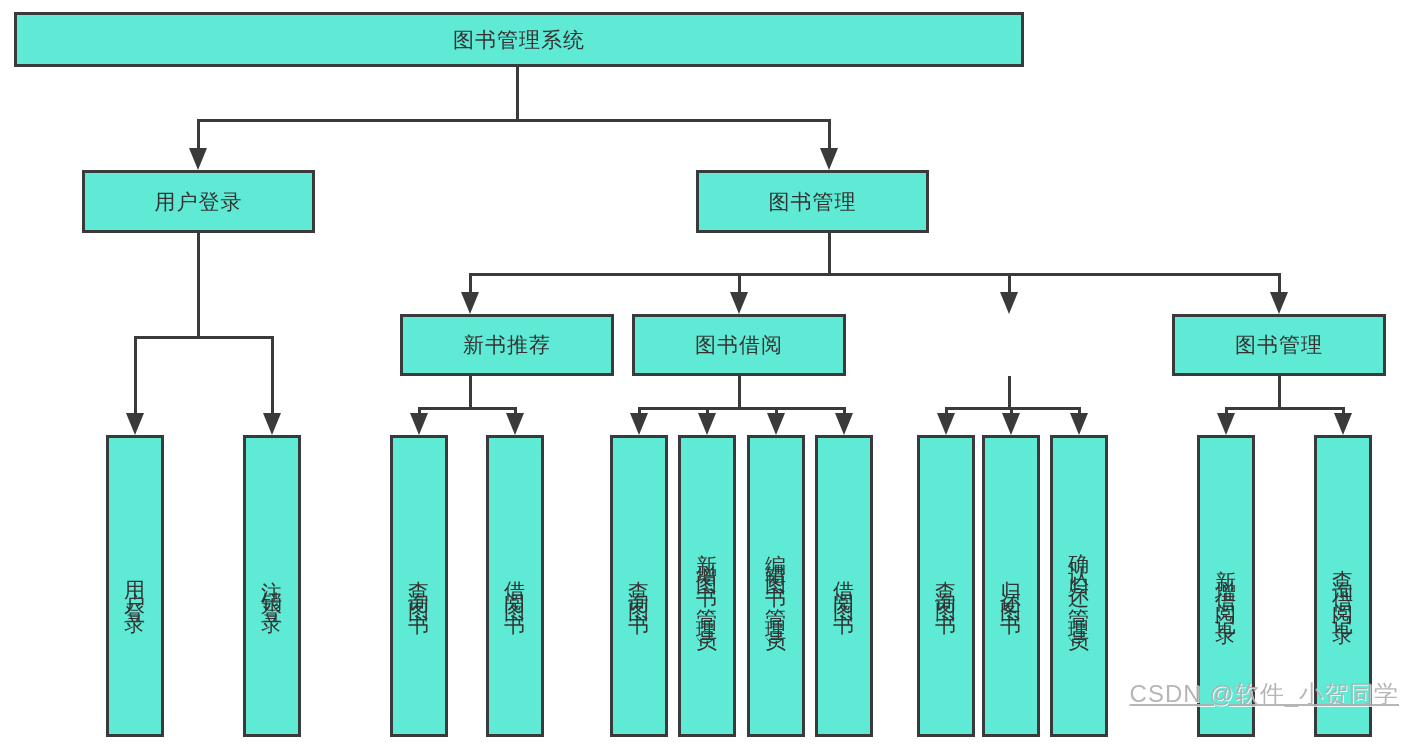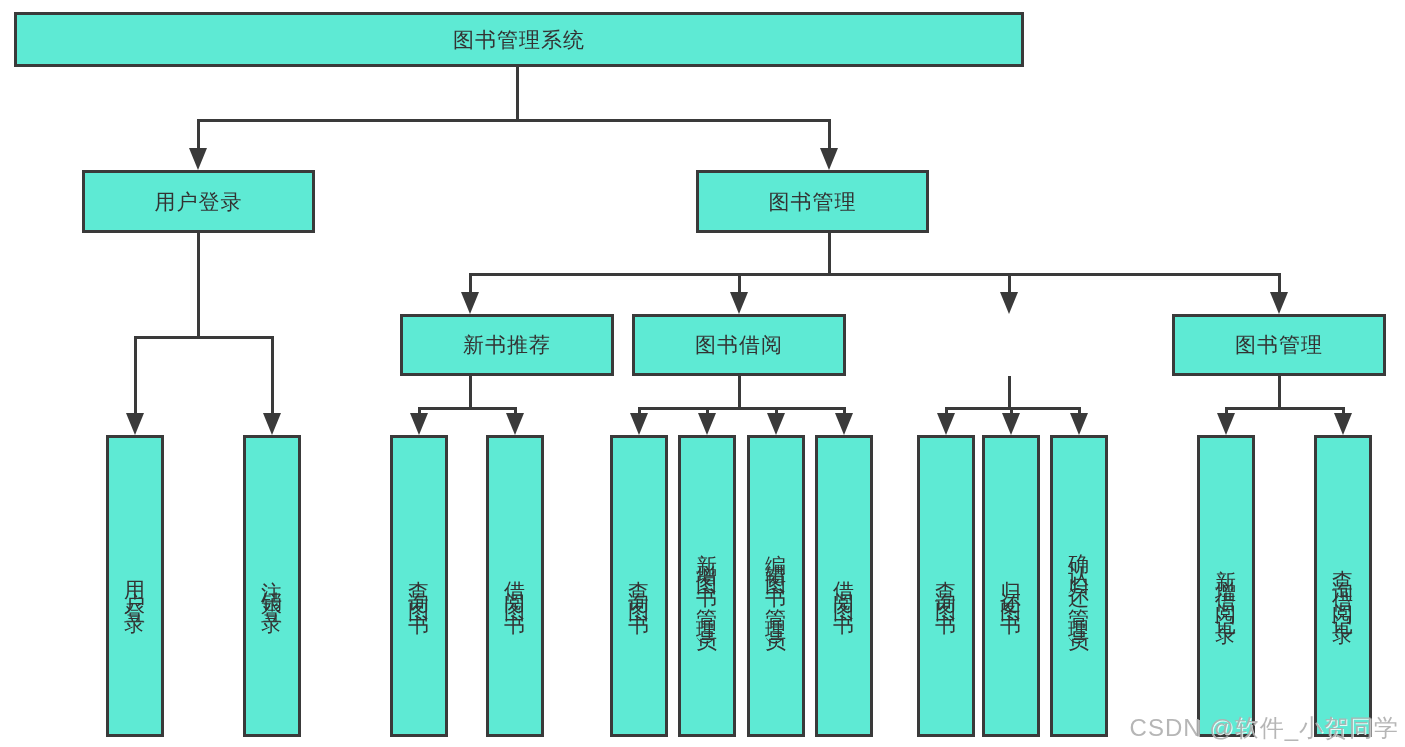--- a/index.html
+++ b/index.html
@@ -28,24 +28,25 @@
     letter-spacing:11px;font-size:21px;line-height:1;
     display:block;
   }
   .vline,.hline{position:absolute;background:var(--line);}
   .arrow{
     position:absolute;width:0;height:0;
     border-left:9px solid transparent;border-right:9px solid transparent;
     border-top:22px solid var(--line);
   }
   .watermark{
-    position:absolute;right:6px;top:712px;font-size:24px;
+    position:absolute;right:6px;top:678px;font-size:24px;
     color:var(--watermark);letter-spacing:1px;z-index:5;
     text-shadow:1px 1px 0 rgba(255,255,255,0.9);
     opacity:.92;
+    text-decoration:underline;
   }
 </style>
 </head>
 <body>
 
 <div class="stage">
 
   <div id="connectors">
       <div class="vline" style="left: 515.5px; top: 67px; width: 3px; height: 53px;"></div>
       <div class="vline" style="left: 196.5px; top: 120px; width: 3px; height: 32px;"></div>

